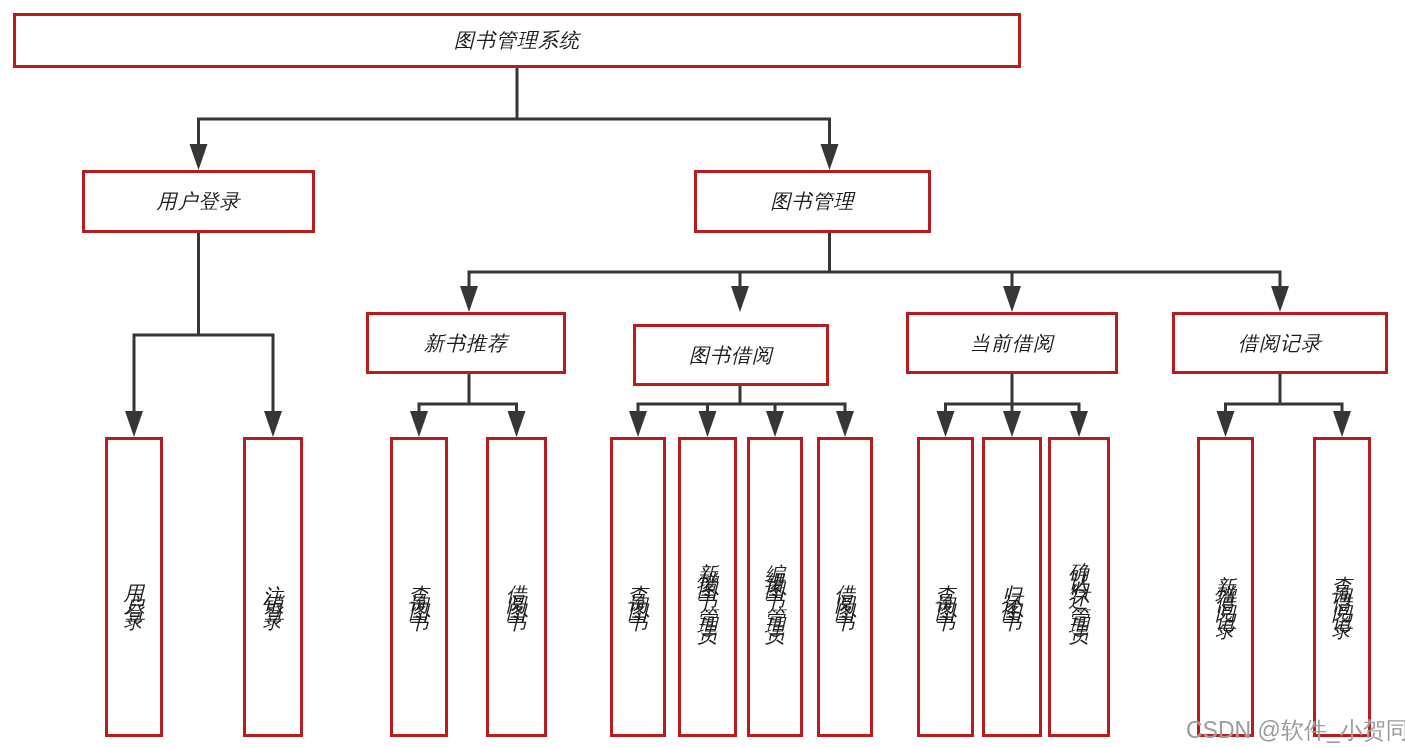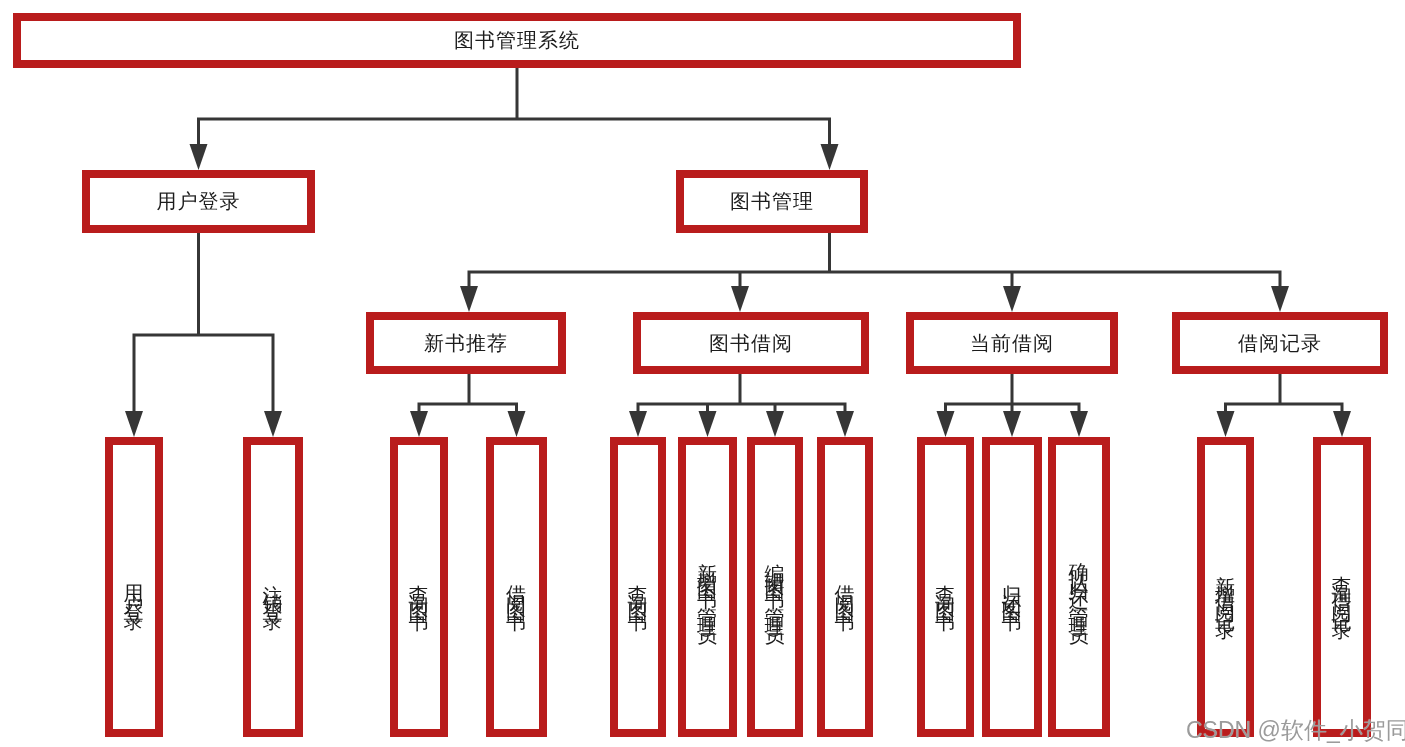--- a/index.html
+++ b/index.html
@@ -4,37 +4,37 @@
 <style>
   html,body { margin:0; padding:0; background:#ffffff; }
   body { font-family:"Liberation Sans","DejaVu Sans",sans-serif; }
   #stage {
     position:relative; width:1405px; height:747px; background:#ffffff;
     overflow:hidden;
   }
   #connectors { position:absolute; left:0; top:0; z-index:0; }
   .box {
     position:absolute; box-sizing:border-box; z-index:1;
-    border:8px solid #b91c1c; background:#ffffff; color:#1c1c1c;
-    display:flex; align-items:center; justify-content:center;
+    border:3px solid #b91c1c; background:#ffffff; color:#1c1c1c;
+    display:flex; align-items:center; justify-content:center;font-style:italic;
   }
   .box-h { font-size:20px; letter-spacing:1px; white-space:nowrap; }
   .box-v {
     writing-mode:vertical-rl; text-orientation:mixed;
     font-size:20px; letter-spacing:9px; line-height:1;
     padding-bottom:0; text-align:center;
   }
   
   .n-root   { left:13px;  top:13px;  width:1008px; height:55px; }
   
   .n-login  { left:82px;  top:170px; width:233px; height:63px; }
-  .n-mgmt   { left:676px; top:170px; width:192px; height:63px; }
+  .n-mgmt   { left:694px; top:170px; width:237px; height:63px; }
   
   .n-newrec { left:366px;  top:312px; width:200px; height:62px; }
-  .n-borrow { left:633px;  top:312px; width:236px; height:62px; }
+  .n-borrow { left:633px;  top:324px; width:196px; height:62px; }
   .n-curr   { left:906px;  top:312px; width:212px; height:62px; }
   .n-record { left:1172px; top:312px; width:216px; height:62px; }
   
   .lf  { top:437px; height:300px; }
   .lf1  { left:105px;  width:58px; }
   .lf2  { left:243px;  width:60px; }
   .lf3  { left:390px;  width:58px; }
   .lf4  { left:486px;  width:61px; }
   .lf5  { left:610px;  width:56px; }
   .lf6  { left:678px;  width:59px; }

